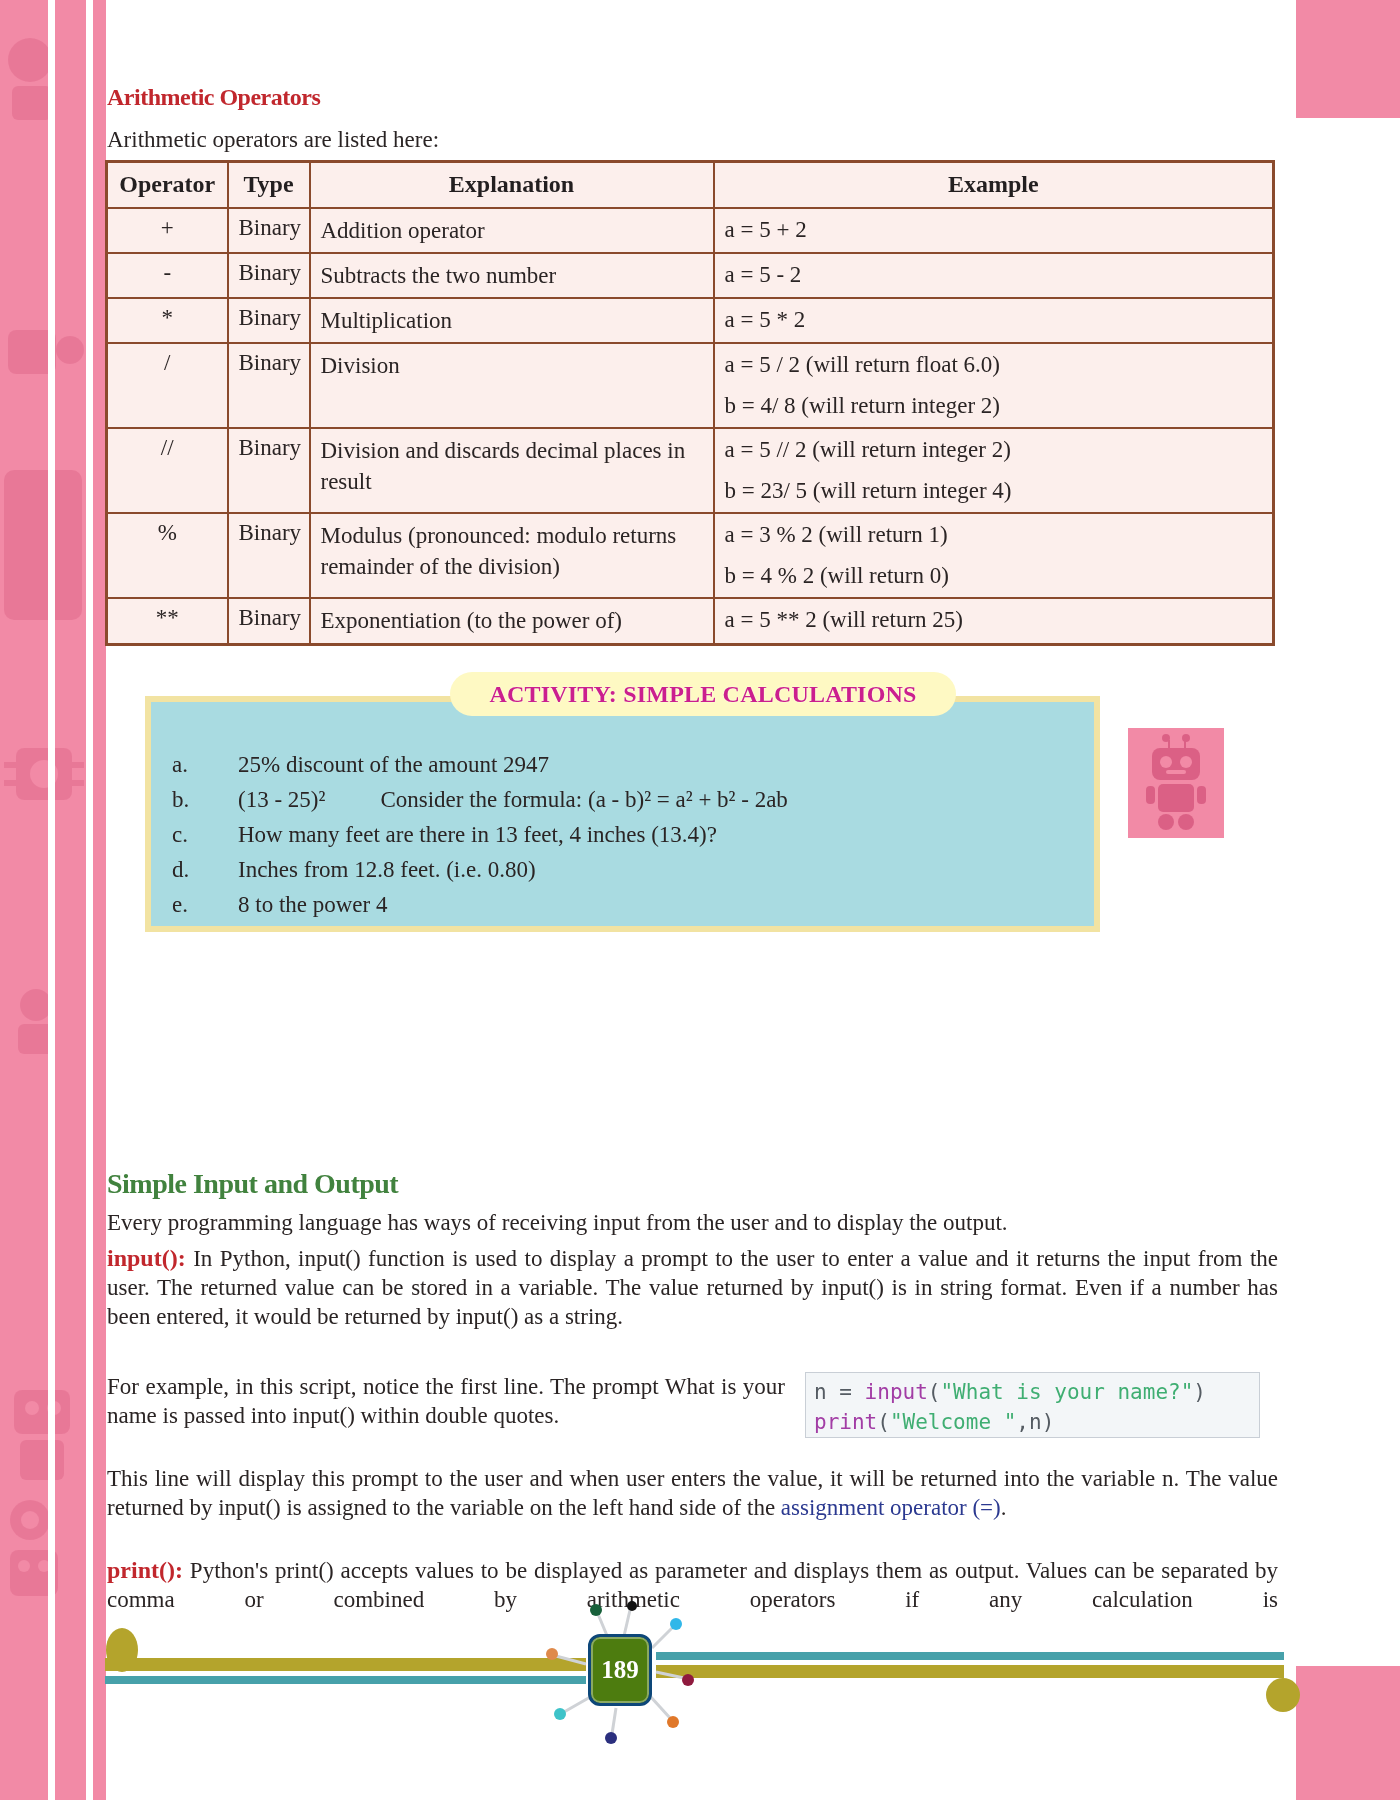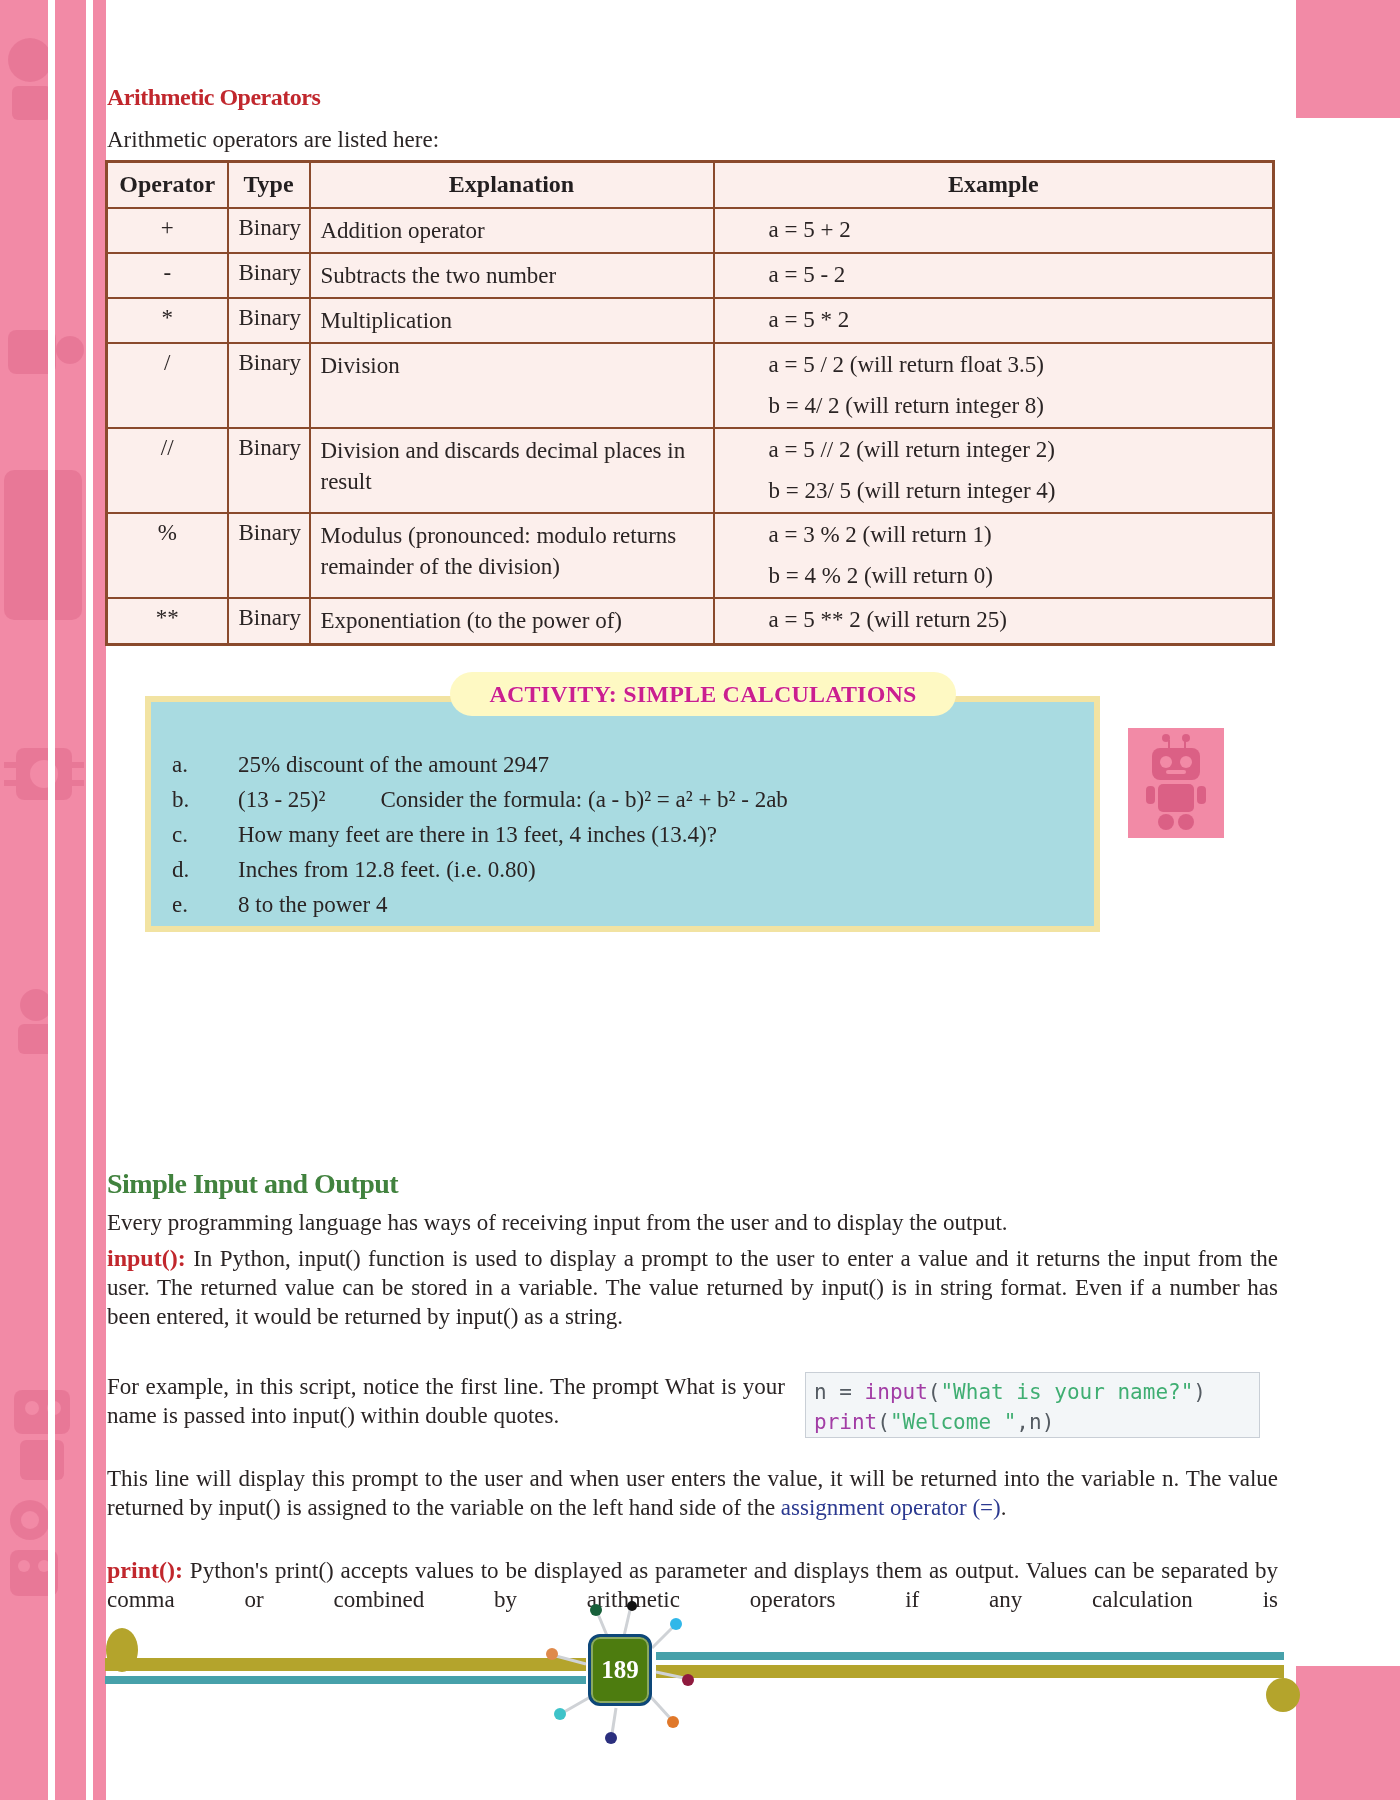--- a/index.html
+++ b/index.html
@@ -35,21 +35,21 @@
            background:#FCEFEC;font-size:23px;}
   .optable td,.optable th{border:2px solid #8a4a2c;vertical-align:top;padding:6px 10px;}
   .optable{border:3px solid #8a4a2c;}
   .optable th{font-size:24px;font-weight:bold;text-align:center;padding:8px 6px;height:28px;color:#231f20;}
   .col-op{width:121px;} .col-type{width:82px;} .col-expl{width:404px;} .col-ex{width:auto;}
   .c-op{text-align:center;}
   .c-type{text-align:center;padding-left:2px;padding-right:2px;}
   .c-expl{text-align:left;line-height:31px;}
   .c-ex{text-align:left;padding-left:14px;}
   tr.rh1{height:40px;} tr.rh2{height:80px;} tr.rh3{height:46px;}
-  .ex-line{line-height:30px;margin-left:44px;}
+  .ex-line{line-height:30px;}
   .ex-line + .ex-line{margin-top:11px;}
 
   
   .activity-box{position:absolute;left:145px;top:696px;width:955px;height:236px;
                 background:#A9DBE1;border:6px solid #F2E3A2;box-sizing:border-box;}
   .activity-pill{position:absolute;left:450px;top:672px;width:506px;height:44px;border-radius:22px;
                  background:#fef9c3;display:flex;align-items:center;justify-content:center;
                  font-size:24px;font-weight:bold;color:#CB1F8E;letter-spacing:0.2px;
                  text-shadow:0 0 2px rgba(255,255,255,.8);}
   .activity-intro{position:absolute;left:172px;top:716px;font-size:23px;color:#222;}
@@ -182,22 +182,22 @@
       <td class="c-expl">Multiplication</td>
       <td class="c-ex">
         <div class="ex-line">a = 5 * 2</div>
       </td>
     </tr>
     <tr class="rh2">
       <td class="c-op">/</td>
       <td class="c-type">Binary</td>
       <td class="c-expl">Division</td>
       <td class="c-ex">
-        <div class="ex-line">a = 5 / 2 (will return float 3.5)</div>
-        <div class="ex-line">b = 4/ 2 (will return integer 8)</div>
+        <div class="ex-line">a = 5 / 2 (will return float 6.0)</div>
+        <div class="ex-line">b = 4/ 8 (will return integer 2)</div>
       </td>
     </tr>
     <tr class="rh2">
       <td class="c-op">//</td>
       <td class="c-type">Binary</td>
       <td class="c-expl">Division and discards decimal places in result</td>
       <td class="c-ex">
         <div class="ex-line">a = 5 // 2 (will return integer 2)</div>
         <div class="ex-line">b = 23/ 5 (will return integer 4)</div>
       </td>

